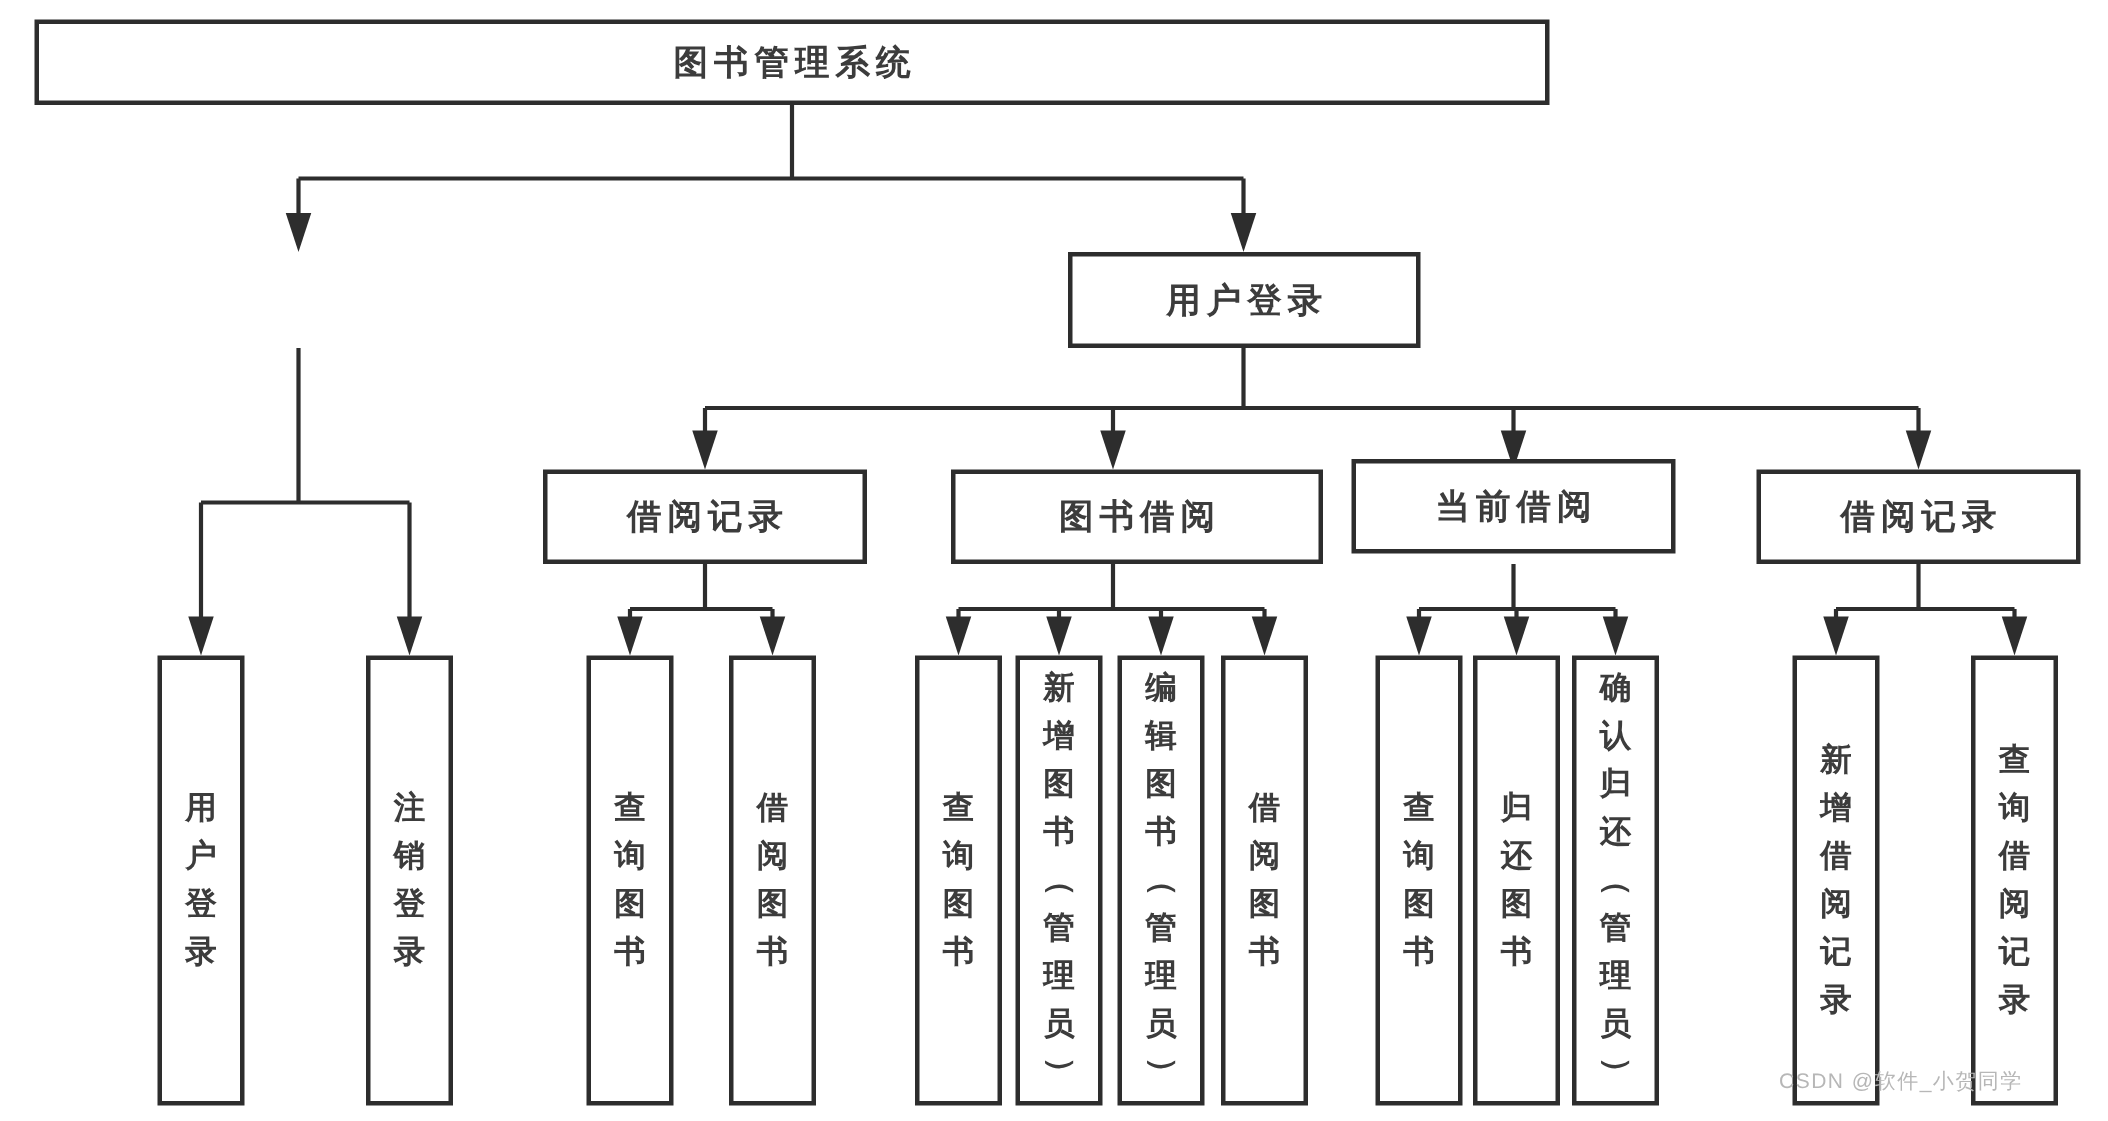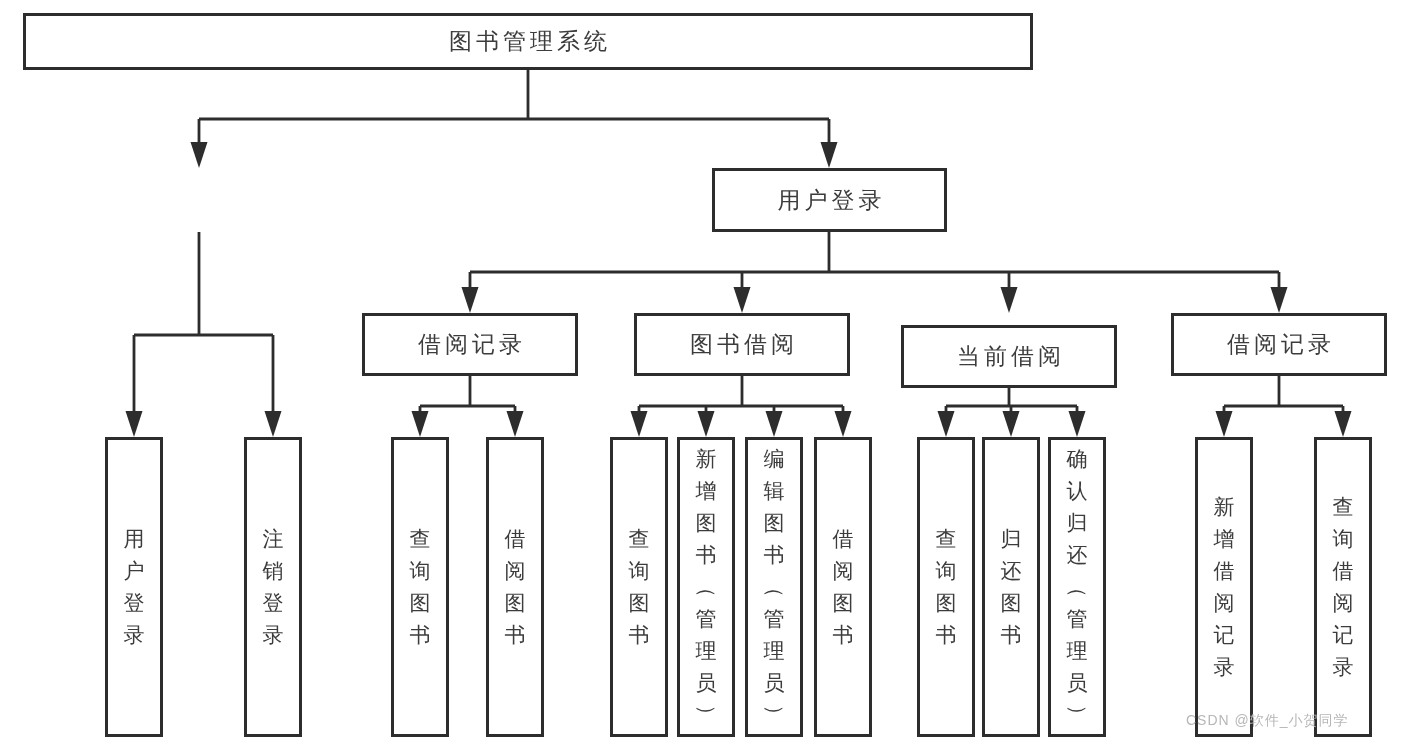--- a/index.html
+++ b/index.html
@@ -5,21 +5,21 @@
   html,body{margin:0;padding:0;background:#fff;}
   .canvas{
     position:relative;width:1405px;height:747px;background:#fff;overflow:hidden;
     font-family:"Liberation Sans",sans-serif;
   }
   .wires{position:absolute;left:0;top:0;width:1405px;height:747px;}
   .wires path{fill:none;stroke:#2d2d2d;stroke-width:2.8px;}
   .wires polygon{fill:#2d2d2d;stroke:none;}
   .box{
     position:absolute;box-sizing:border-box;border:3px solid #2d2d2d;background:#fff;
-    display:flex;align-items:center;justify-content:center;color:#3c3c3c;
+    display:flex;align-items:center;justify-content:center;color:#3c3c3c;font-weight:bold;
   }
   .hbox{font-size:23px;letter-spacing:4px;text-indent:4px;white-space:nowrap;}
   .leaf{flex-direction:column;font-size:21px;}
   .leaf .ch{display:block;height:32px;line-height:32px;text-align:center;}
   .leaf .ch.rot{transform:rotate(90deg);}
   .watermark{
     position:absolute;left:1186px;top:712px;width:215px;
     font-size:14px;color:#b7b7b7;white-space:nowrap;letter-spacing:1px;
   }
 </style>
@@ -69,22 +69,22 @@
       <polygon points="1215.5,411 1232.5,411 1224,437"></polygon>
       <polygon points="1334.5,411 1351.5,411 1343,437"></polygon>
     </g>
   </svg>
 
   <div class="box hbox" style="left:23px;top:13px;width:1010px;height:57px">图书管理系统</div>
 
   <div class="box hbox" style="left:712px;top:168px;width:235px;height:64px">用户登录</div>
 
   <div class="box hbox" style="left:362px;top:313px;width:216px;height:63px">借阅记录</div>
-  <div class="box hbox" style="left:634px;top:313px;width:216px;height:63px">图书借阅</div>
-  <div class="box hbox" style="left:901px;top:325px;width:216px;height:63px">当前借阅</div>
+  <div class="box hbox" style="left:634px;top:313px;width:248px;height:63px">图书借阅</div>
+  <div class="box hbox" style="left:901px;top:306px;width:216px;height:63px">当前借阅</div>
   <div class="box hbox" style="left:1171px;top:313px;width:216px;height:63px">借阅记录</div>
 
   <div class="box leaf" style="left:105px;top:437px;width:58px;height:300px">
       <div class="ch">用</div>
       <div class="ch">户</div>
       <div class="ch">登</div>
       <div class="ch">录</div>
     </div>
   <div class="box leaf" style="left:244px;top:437px;width:58px;height:300px">
       <div class="ch">注</div>

